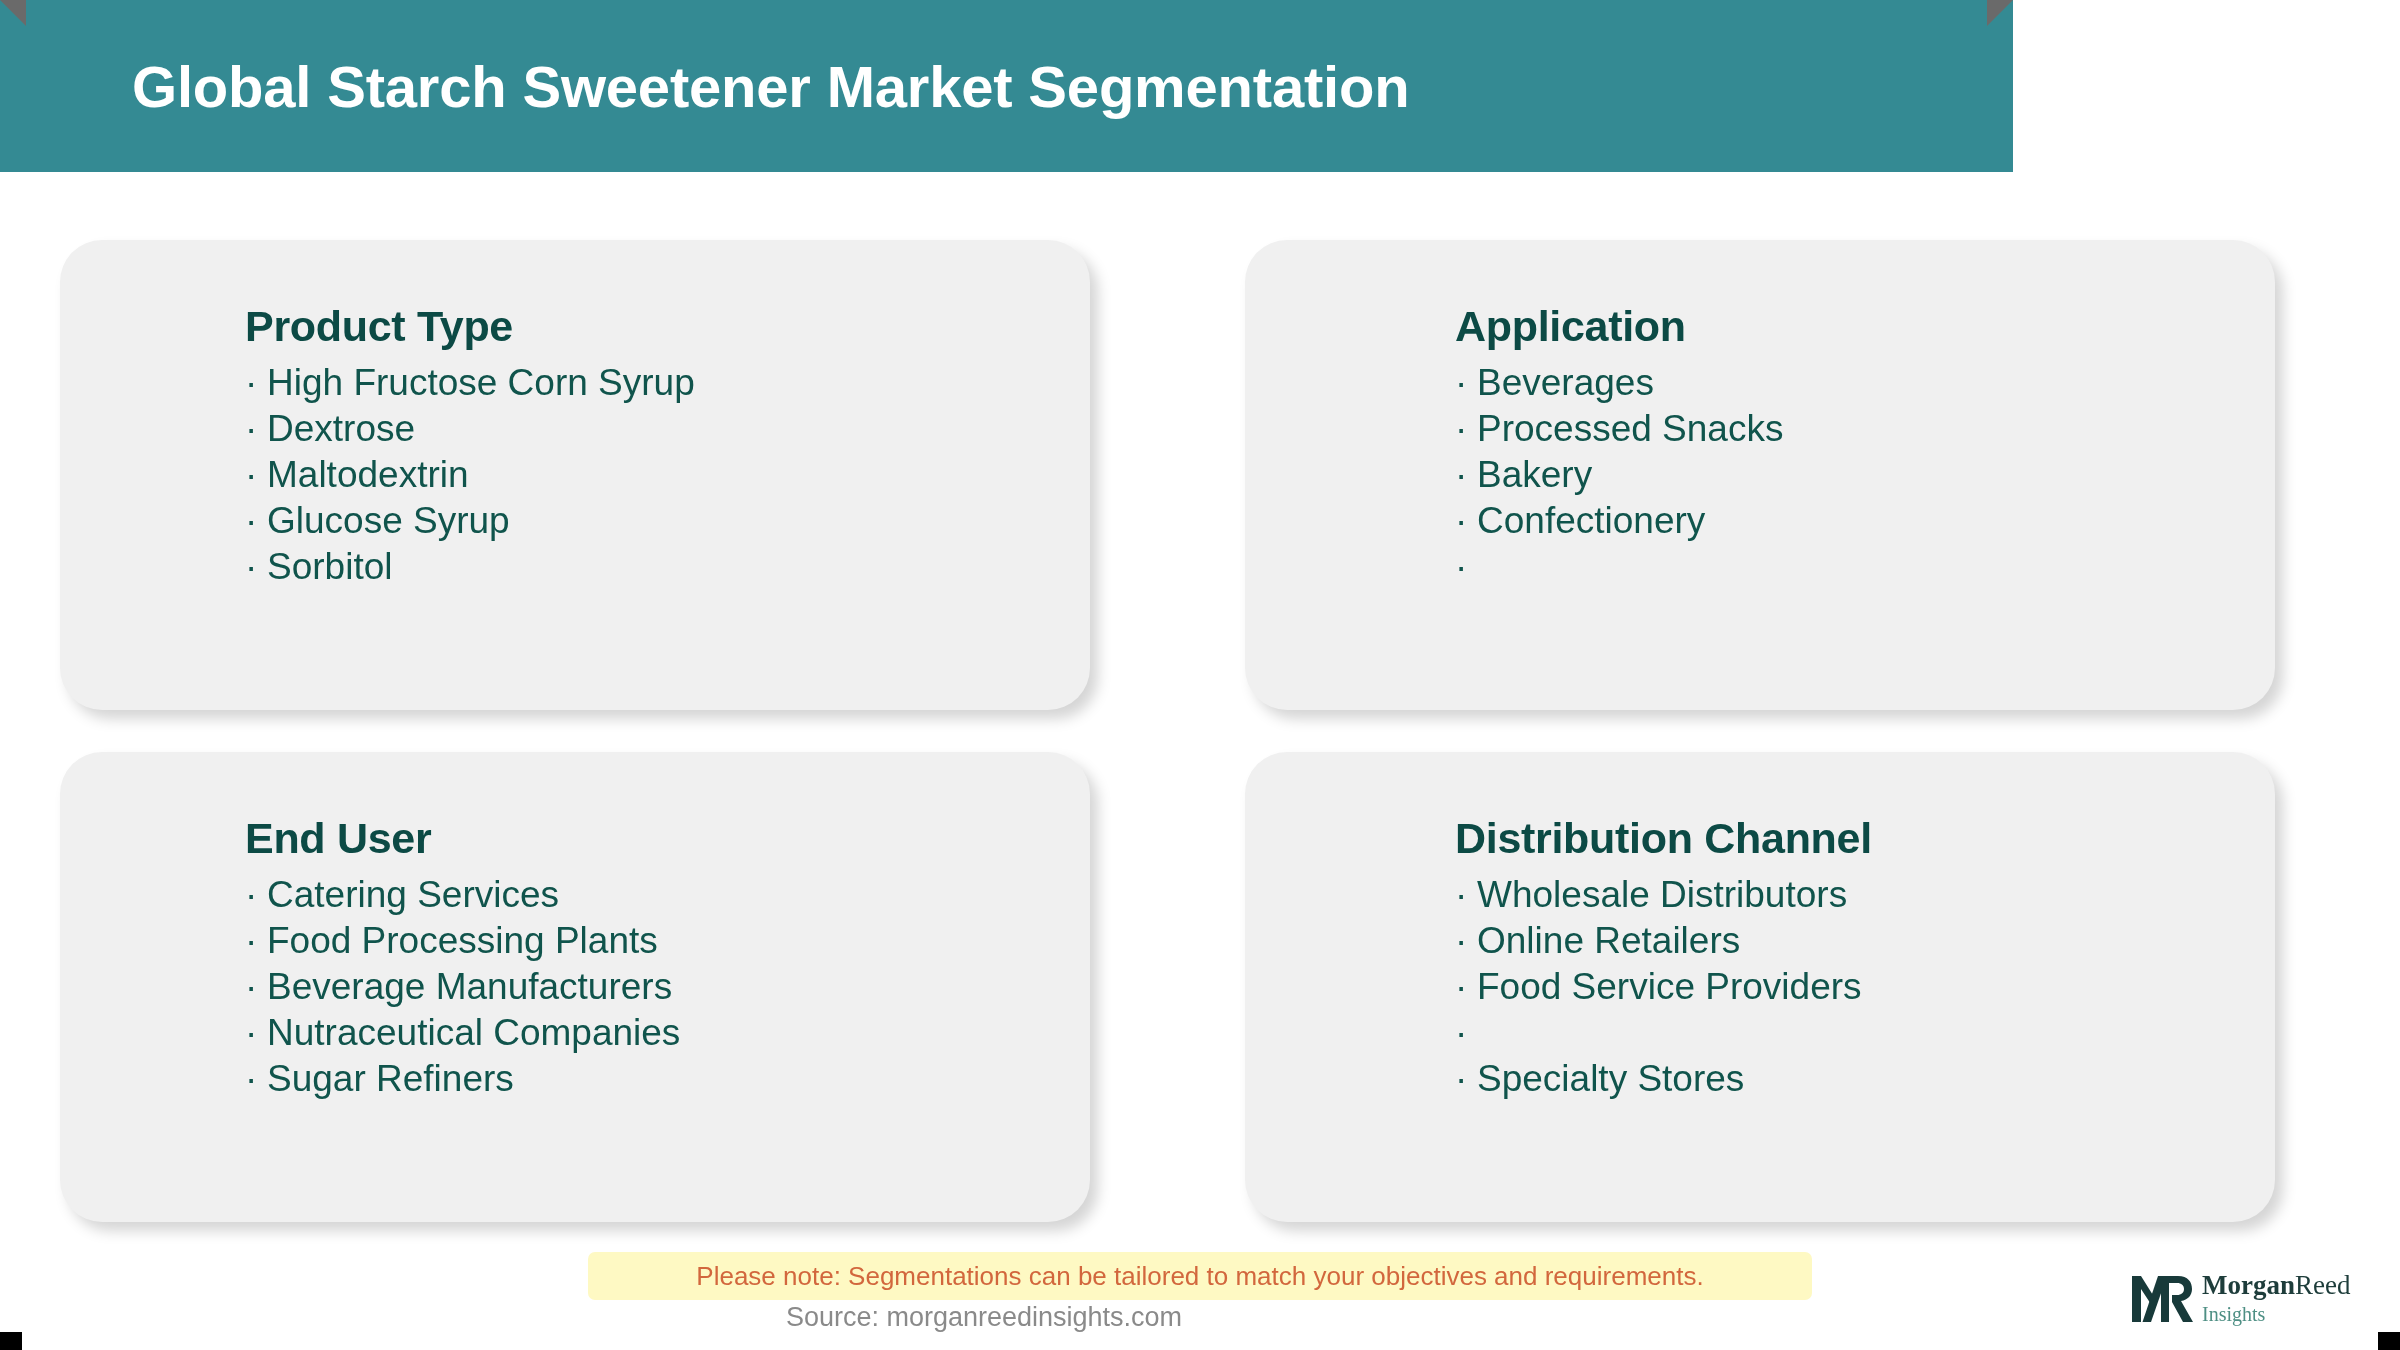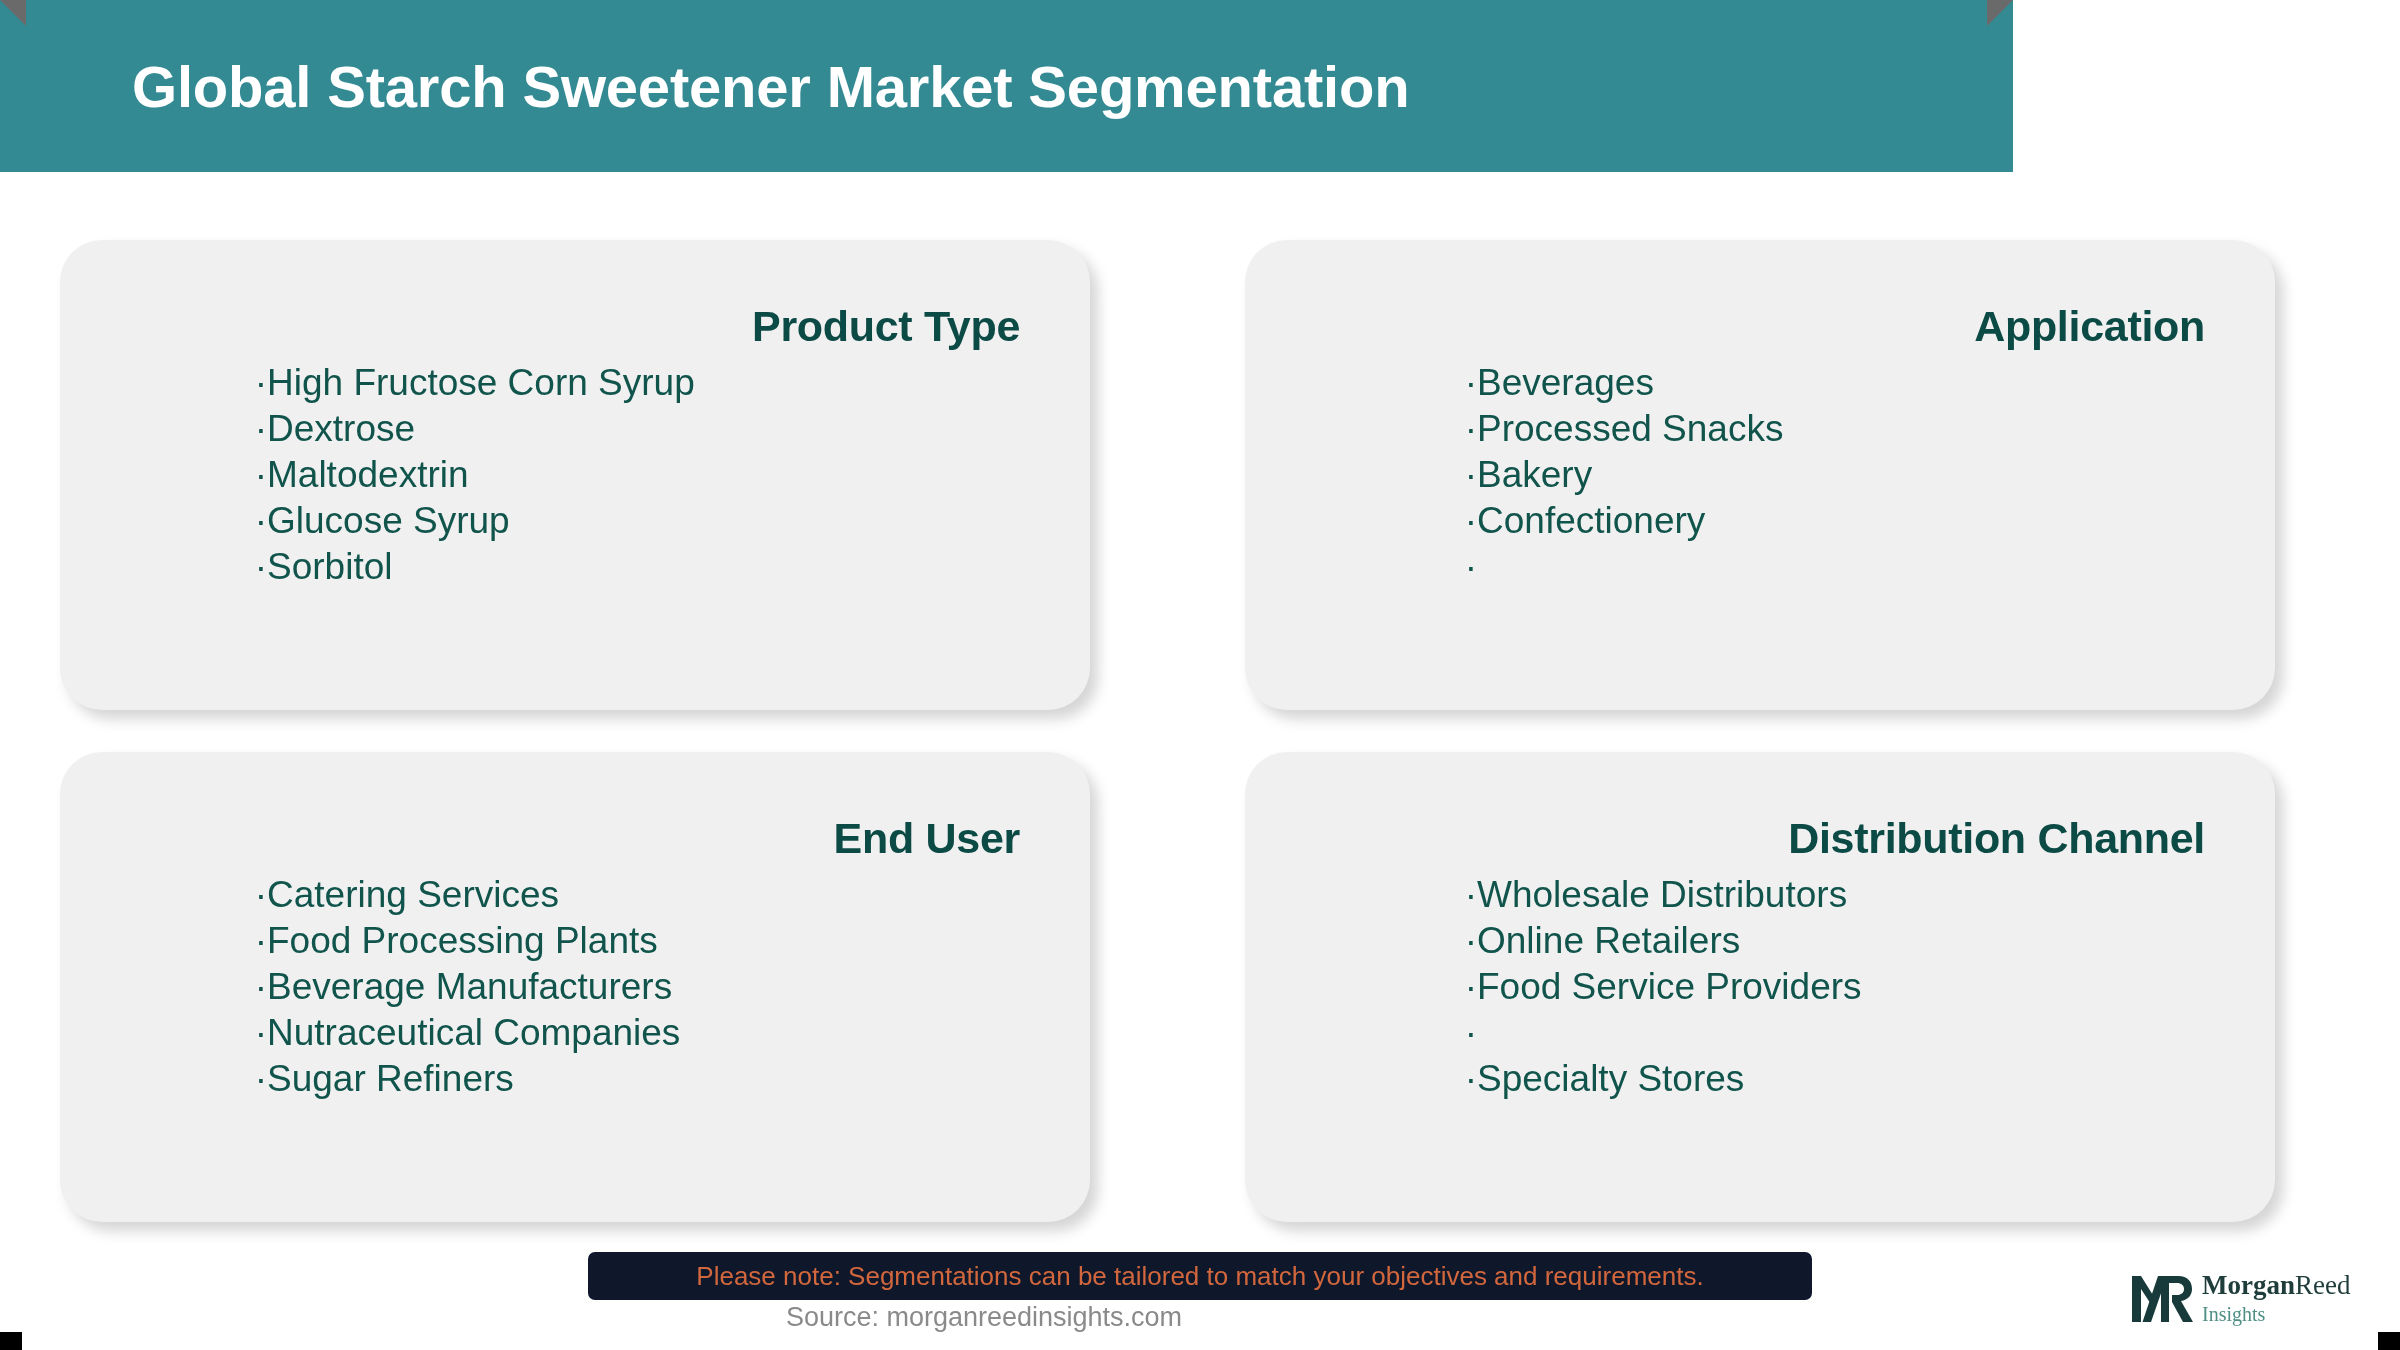--- a/index.html
+++ b/index.html
@@ -69,21 +69,20 @@
     column-gap: 155px;
     row-gap: 42px;
   }
   .card {
     background: #F0F0F0;
     border-radius: 42px;
     box-shadow: 8px 9px 14px rgba(0,0,0,0.17);
     position: relative;
     box-sizing: border-box;
     padding: 62px 70px 0 185px;
-    text-align: right;
   }
   .card.right-col {
     padding-left: 210px;
   }
   .card-title {
     font-size: 43px;
     font-weight: bold;
     color: #0C4A45;
     margin: 0 0 9px 0;
     letter-spacing: -0.3px;
@@ -112,21 +111,21 @@
     line-height: 46px;
   }
 
   
   .note-box {
     position: absolute;
     left: 588px;
     top: 1252px;
     width: 1224px;
     height: 48px;
-    background: #0f172a;
+    background: #fef9c3;
     border-radius: 7px;
     display: flex;
     align-items: center;
     justify-content: center;
     box-sizing: border-box;
   }
   .note-text {
     font-size: 26px;
     color: #D2673D;
     white-space: nowrap;

